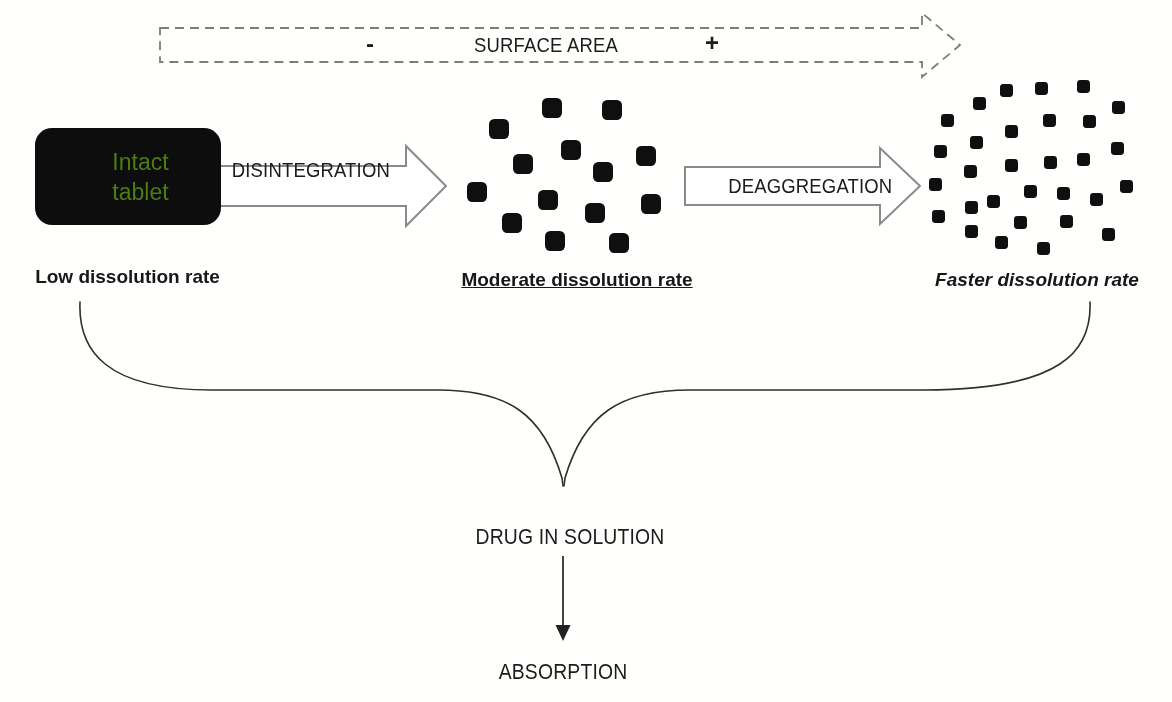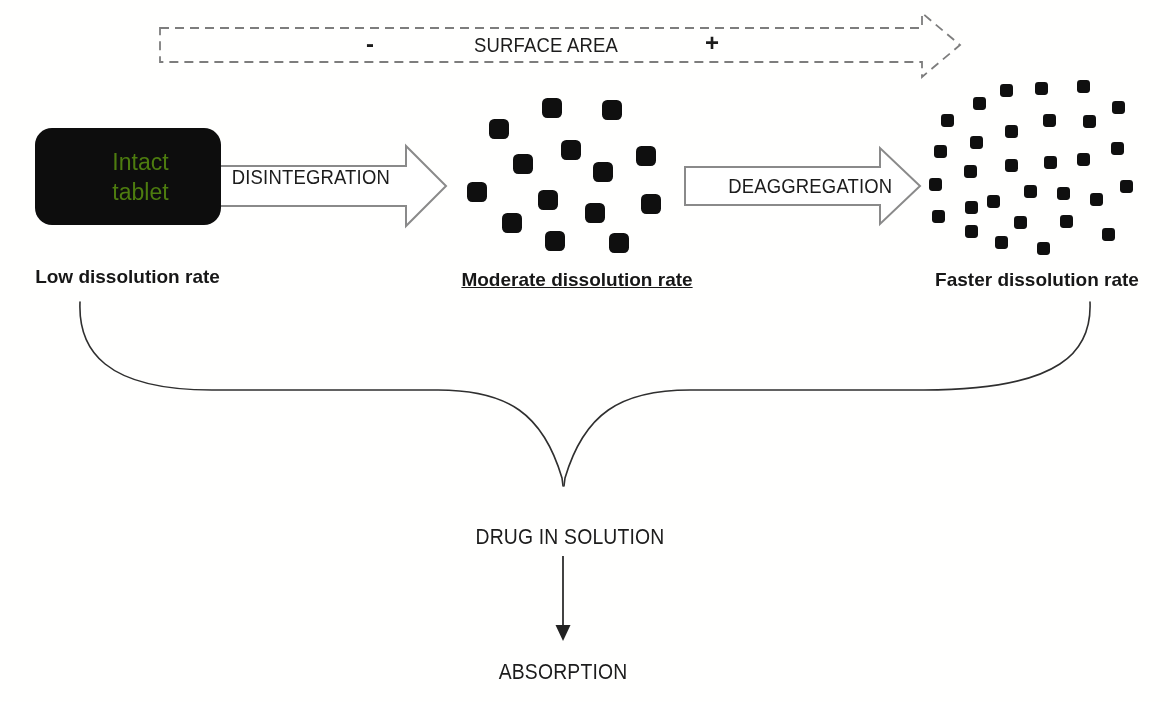--- a/index.html
+++ b/index.html
@@ -48,21 +48,21 @@
 
   <span class="abs sign" style="left:366px;top:30px;">-</span>
   <div class="abs capslabel" style="left:440px;top:33px;width:212px;font-size:21px;">SURFACE AREA</div>
   <span class="abs sign" style="left:705px;top:29px;">+</span>
 
   <div id="tablet-box" class="abs">
     <span>Intact</span>
     <span>tablet</span>
   </div>
 
-  <div class="abs arrow-label" style="left:215px;top:157px;width:191px;height:40px;">
+  <div class="abs arrow-label" style="left:215px;top:150px;width:191px;height:40px;">
     <span class="capslabel" style="font-size:21px;">DISINTEGRATION</span>
   </div>
   <div class="abs arrow-label" style="left:713px;top:167px;width:195px;height:38px;">
     <span class="capslabel" style="font-size:21px;">DEAGGREGATION</span>
   </div>
 
   <div class="cluster">
       <div class="particle" style="left: 542px; top: 98px; width: 20px; height: 20px; border-radius: 5.2px; background: rgb(15, 15, 15);"></div>
       <div class="particle" style="left: 602px; top: 100px; width: 20px; height: 20px; border-radius: 5.2px; background: rgb(15, 15, 15);"></div>
       <div class="particle" style="left: 489px; top: 119px; width: 20px; height: 20px; border-radius: 5.2px; background: rgb(15, 15, 15);"></div>
@@ -106,18 +106,18 @@
       <div class="particle" style="left: 1014px; top: 216px; width: 13px; height: 13px; border-radius: 3.38px; background: rgb(15, 15, 15);"></div>
       <div class="particle" style="left: 1060px; top: 215px; width: 13px; height: 13px; border-radius: 3.38px; background: rgb(15, 15, 15);"></div>
       <div class="particle" style="left: 965px; top: 225px; width: 13px; height: 13px; border-radius: 3.38px; background: rgb(15, 15, 15);"></div>
       <div class="particle" style="left: 1102px; top: 228px; width: 13px; height: 13px; border-radius: 3.38px; background: rgb(15, 15, 15);"></div>
       <div class="particle" style="left: 995px; top: 236px; width: 13px; height: 13px; border-radius: 3.38px; background: rgb(15, 15, 15);"></div>
       <div class="particle" style="left: 1037px; top: 242px; width: 13px; height: 13px; border-radius: 3.38px; background: rgb(15, 15, 15);"></div>
     </div>
 
   <div class="abs caption" style="left:10px;top:266px;width:195px;margin-left:20px;">Low dissolution rate</div>
   <div class="abs caption" style="left:447px;top:269px;width:260px;text-decoration:underline;">Moderate dissolution rate</div>
-  <div class="abs caption" style="left:920px;top:269px;width:234px;">Faster dissolution rate</div>
+  <div class="abs caption" style="left:920px;top:269px;width:234px;font-style:italic;">Faster dissolution rate</div>
 
   <div class="abs capslabel" style="left:440px;top:524px;width:260px;font-size:22px;">DRUG IN SOLUTION</div>
   <div class="abs capslabel" style="left:453px;top:659px;width:220px;font-size:22px;">ABSORPTION</div>
 
 </div>
 
 </body></html>

